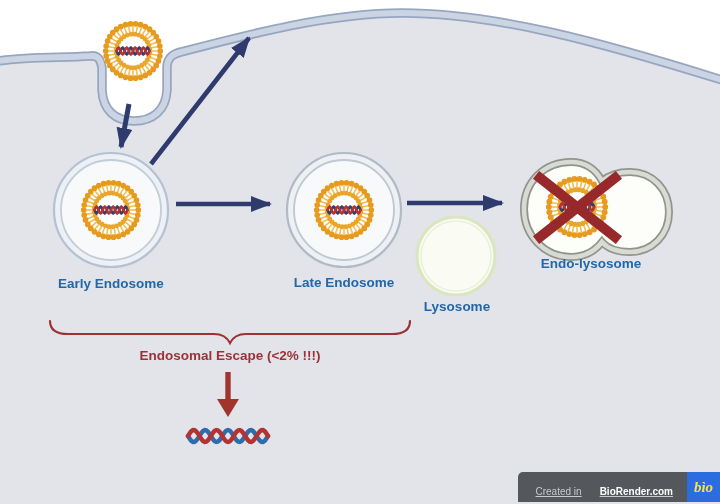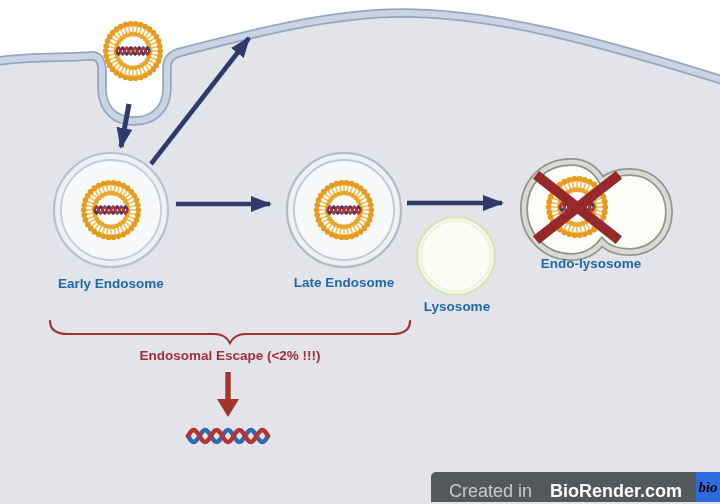--- a/index.html
+++ b/index.html
@@ -24,23 +24,23 @@
   .brace{fill:none;stroke:var(--red-dark);stroke-width:2.2;stroke-linecap:round;}
   .red-arrow{stroke:var(--red-arrow);stroke-width:5.4;}
   .red-arrow-head{fill:var(--red-arrow);}
   .lbl{font:700 13.5px "Liberation Sans",sans-serif;fill:var(--label-blue);}
   .caption{font:700 13.5px "Liberation Sans",sans-serif;fill:var(--red-dark);}
 
   
   .footer{position:absolute;right:0;bottom:2px;height:30px;display:flex;align-items:stretch;}
   .footer-bar{background:var(--footer-gray);border-top-left-radius:5px;
               display:flex;align-items:center;padding:8px 14px 0 18px;
-              font-size:18px;color:#c9cacd;white-space:nowrap;}
+              font-size:10px;color:#c9cacd;white-space:nowrap;text-decoration:underline;}
   .footer-bar .brand{color:#ffffff;font-weight:700;margin-left:18px;}
-  .footer-logo{width:24px;background:var(--logo-blue);color:#000000;
+  .footer-logo{width:33px;background:var(--logo-blue);color:#fde047;
                font:700 italic 15px "Liberation Serif",serif;
                display:flex;align-items:center;justify-content:center;}
 </style>
 </head>
 <body>
 
 <div class="stage">
   <svg width="720" height="504" viewBox="0 0 720 504">
     <defs>
       <marker id="mNavy" markerUnits="userSpaceOnUse" markerWidth="22" markerHeight="18" refX="19" refY="8" orient="auto">

